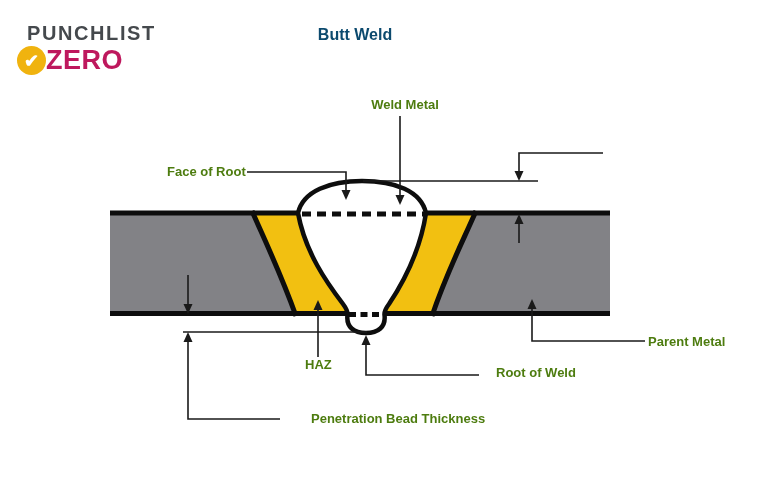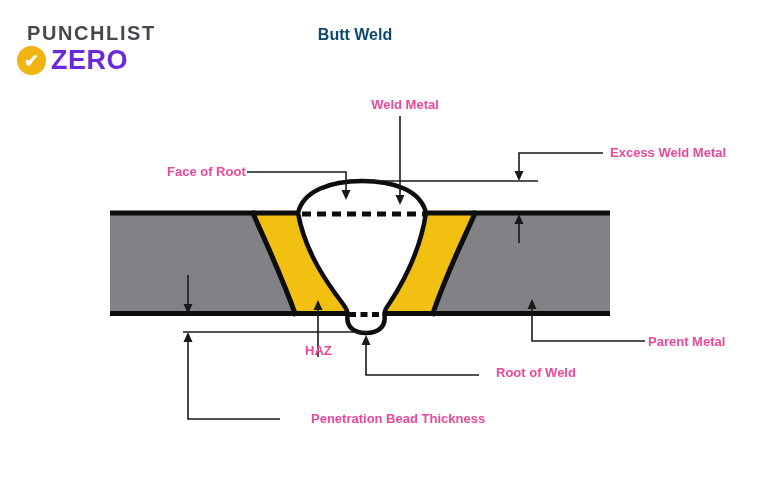--- a/index.html
+++ b/index.html
@@ -14,38 +14,38 @@
     font-size:20px;font-weight:600;letter-spacing:1.6px;color:#45494d;
     margin-left:10px;line-height:22px;
   }
   .logo-bottom{display:flex;align-items:center;margin-top:2px;}
   .badge{
     width:29px;height:29px;border-radius:50%;background:#F0B30F;color:#ffffff;
     display:flex;align-items:center;justify-content:center;
     font-size:18px;font-weight:900;line-height:1;
   }
   .zero{
-    font-size:27px;font-weight:800;letter-spacing:.5px;color:#6d28d9;
-    margin-left:5px;line-height:29px;
+    font-size:27px;font-weight:800;letter-spacing:.5px;color:#be185d;
+    line-height:29px;
   }
   
   .title{
     position:absolute;left:355px;top:26px;transform:translateX(-50%);
     font-size:16px;font-weight:700;color:#0c4a6e;white-space:nowrap;
   }
   .lbl{
-    position:absolute;font-size:13px;font-weight:700;color:#ec4899;
+    position:absolute;font-size:13px;font-weight:700;color:#4d7c0f;
     white-space:nowrap;line-height:14px;
   }
   #lbl-weld-metal{left:405px;top:98px;transform:translateX(-50%);}
   #lbl-face-of-weld{left:167px;top:165px;}
   #lbl-excess-weld-metal{left:610px;top:146px;}
   #lbl-parent-metal{left:648px;top:335px;}
   #lbl-root-of-weld{left:483px;top:366px;margin-left:13px;}
-  #lbl-haz{left:305px;top:344px;}
+  #lbl-haz{left:305px;top:358px;}
   #lbl-penetration{left:283px;top:412px;margin-left:28px;}
 </style>
 </head>
 <body>
 
 <div class="stage">
 
   <div class="logo">
     <div class="logo-top">PUNCHLIST</div>
     <div class="logo-bottom">
@@ -113,18 +113,17 @@
       <polygon points="532,299 527.5,309 536.5,309"></polygon>
       <polygon points="366,335 361.5,345 370.5,345"></polygon>
       <polygon points="318,300 313.5,310 322.5,310"></polygon>
       <polygon points="188,314 183.5,304 192.5,304"></polygon>
       <polygon points="188,332 183.5,342 192.5,342"></polygon>
     </g>
   </svg>
 
   <div class="lbl" id="lbl-weld-metal">Weld Metal</div>
   <div class="lbl" id="lbl-face-of-weld">Face of Root</div>
-  <div class="lbl" id="lbl-excess-weld-metal">Excess Weld Metal</div>
   <div class="lbl" id="lbl-parent-metal">Parent Metal</div>
   <div class="lbl" id="lbl-root-of-weld">Root of Weld</div>
   <div class="lbl" id="lbl-haz">HAZ</div>
   <div class="lbl" id="lbl-penetration">Penetration Bead Thickness</div>
 </div>
 
 </body></html>

